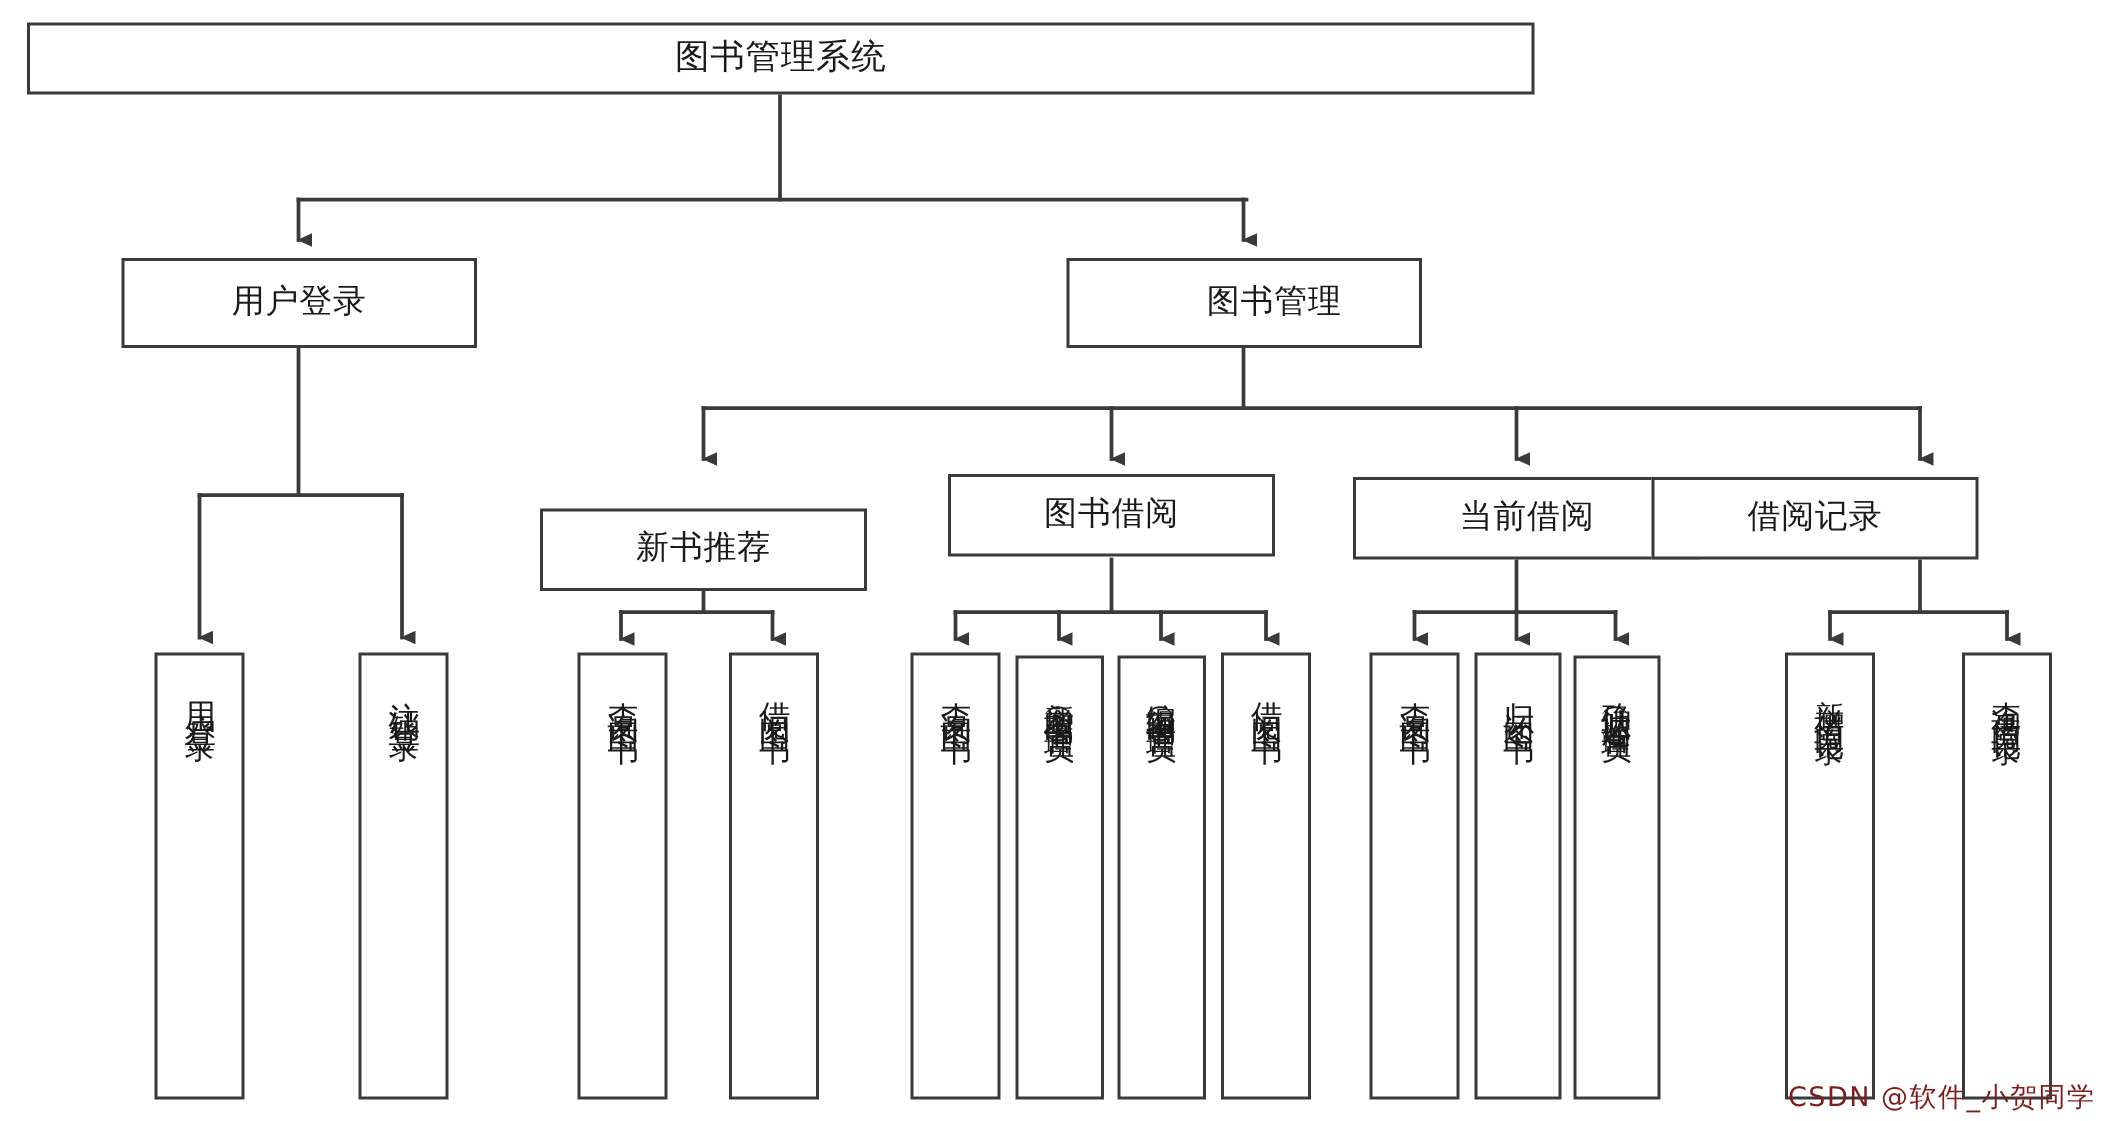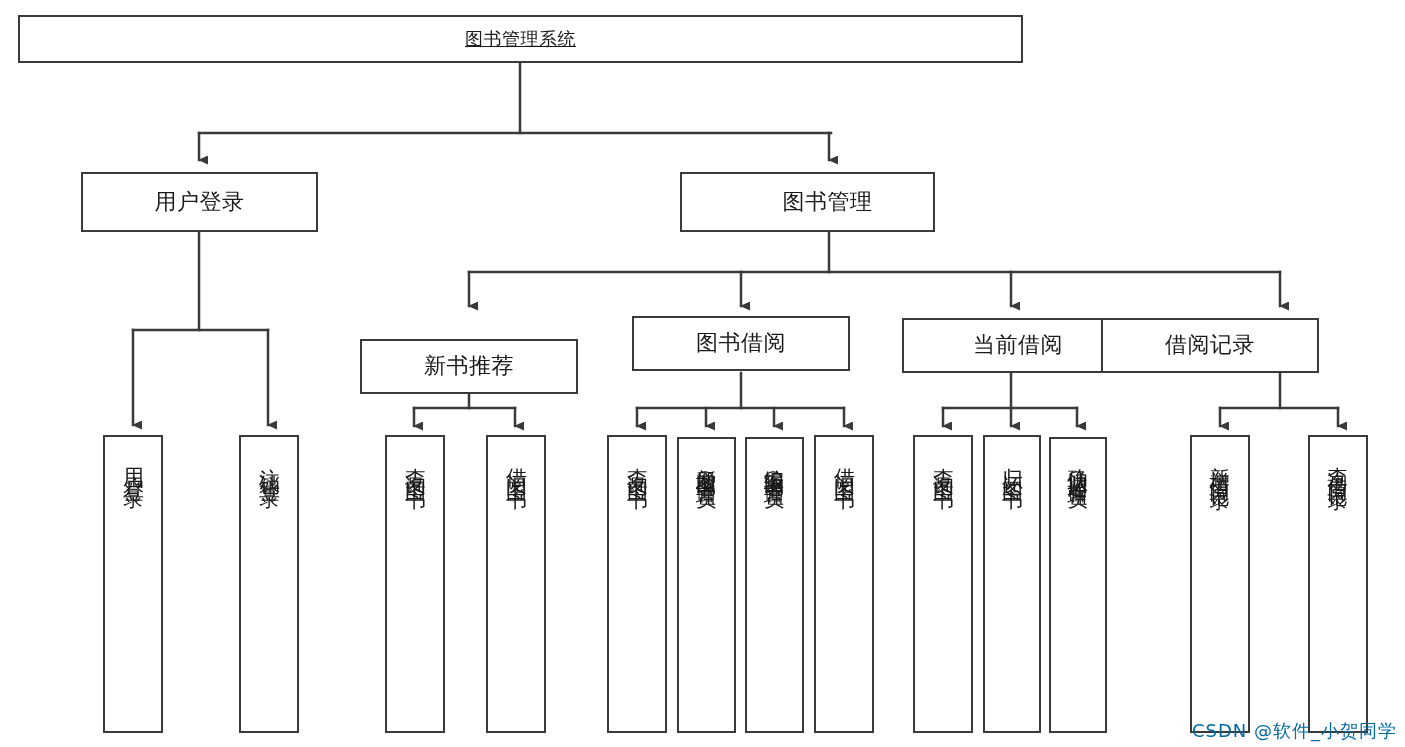--- a/index.html
+++ b/index.html
@@ -21,41 +21,41 @@
   }
   .node .lbl{
     display:block;
     text-align:center;
     line-height:1.02;
     white-space:pre;
     letter-spacing:0.5px;
   }
   
   .node.h .lbl{font-size:22px;}
-  .node.root .lbl{font-size:18px;text-decoration:underline;}
+  .node.root .lbl{font-size:23px;}
 
   
   .node.v{align-items:flex-start;padding-top:14px;}
   .node.v .lbl{
     writing-mode:vertical-rl;
     text-orientation:upright;
     font-size:21px;
     line-height:1.0;
     letter-spacing:7px;
     white-space:nowrap;
   }
   .node.v.tight .lbl{letter-spacing:3px;font-size:20px;}
   .node.v.mid .lbl{letter-spacing:5px;font-size:20px;}
 
   #watermark{
     position:absolute;
     right:8px;
     bottom:4px;
     font-size:18px;
-    color:#0369a1;
+    color:#7f1d1d;
     letter-spacing:1px;
     z-index:5;
     white-space:nowrap;
     font-family:"DejaVu Sans","Liberation Sans",sans-serif;
   }
 </style>
 </head>
 <body>
 
 <div id="canvas">
@@ -111,21 +111,21 @@
   </svg>
 
   <div class="node h root" style="left:18px;top:15px;width:1005px;height:48px;">
     <span class="lbl">图书管理系统</span>
   </div>
 
   <div class="node h" style="left:81px;top:172px;width:237px;height:60px;">
     <span class="lbl">用户登录</span>
   </div>
 
-  <div class="node h" style="left:680px;top:172px;width:255px;height:60px;padding-left:40px;">
+  <div class="node h" style="left:711px;top:172px;width:237px;height:60px;padding-left:40px;">
     <span class="lbl">图书管理</span>
   </div>
 
   <div class="node h" style="left:360px;top:318px;width:218px;height:55px;margin-top:21px;">
     <span class="lbl">新书推荐</span>
   </div>
 
   <div class="node h" style="left:632px;top:316px;width:218px;height:55px;">
     <span class="lbl">图书借阅</span>
   </div>

